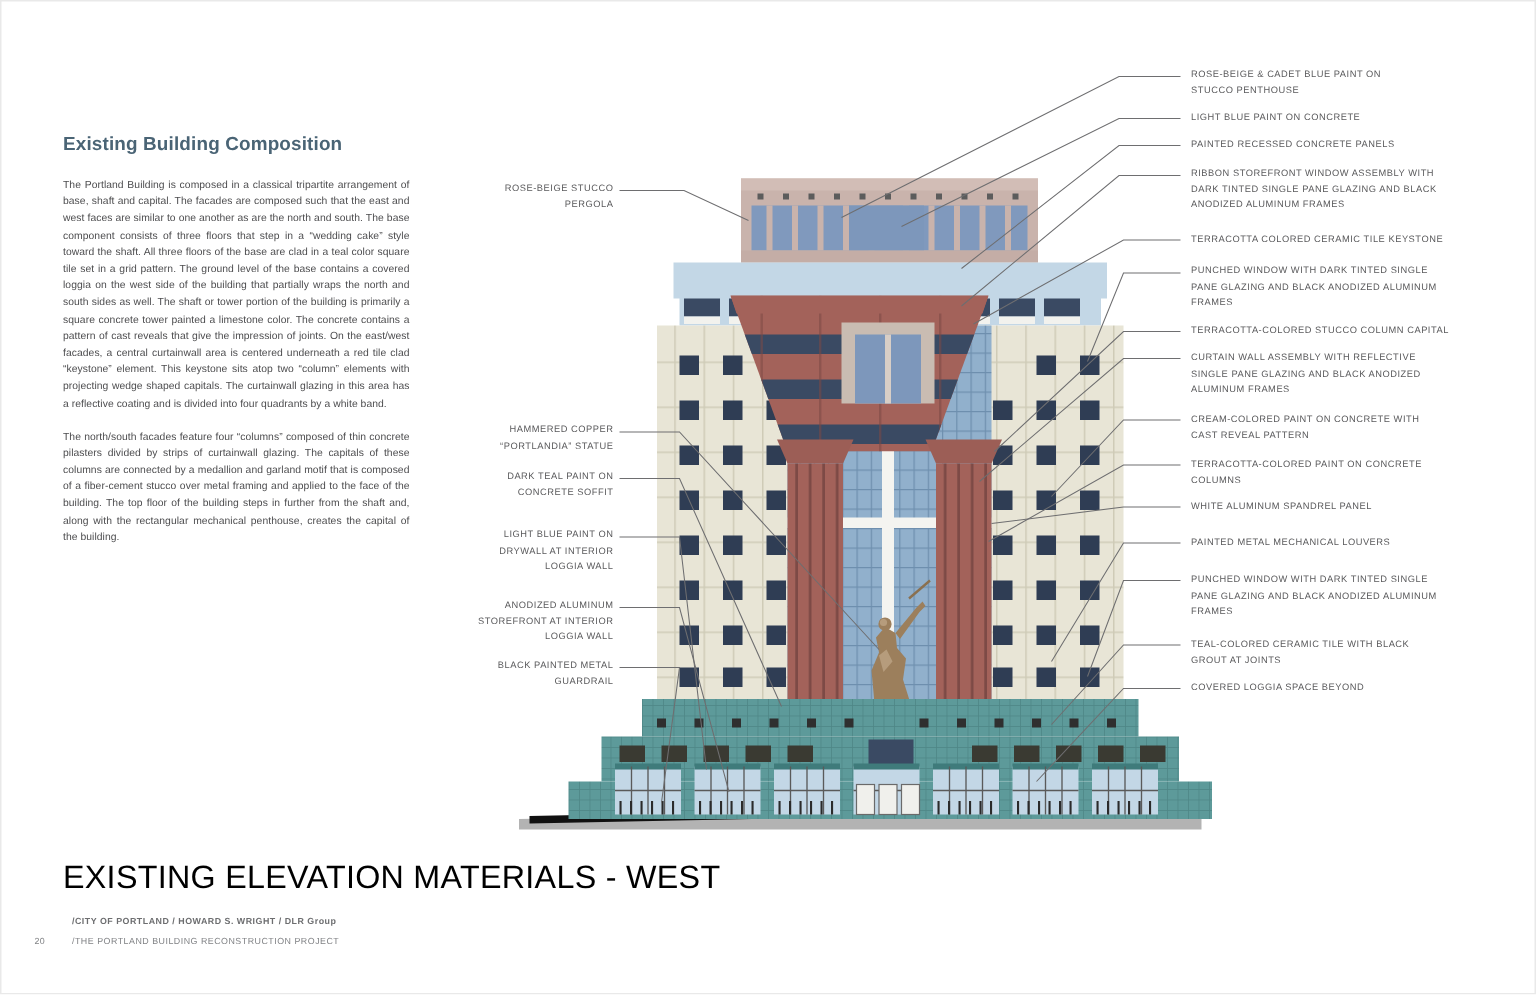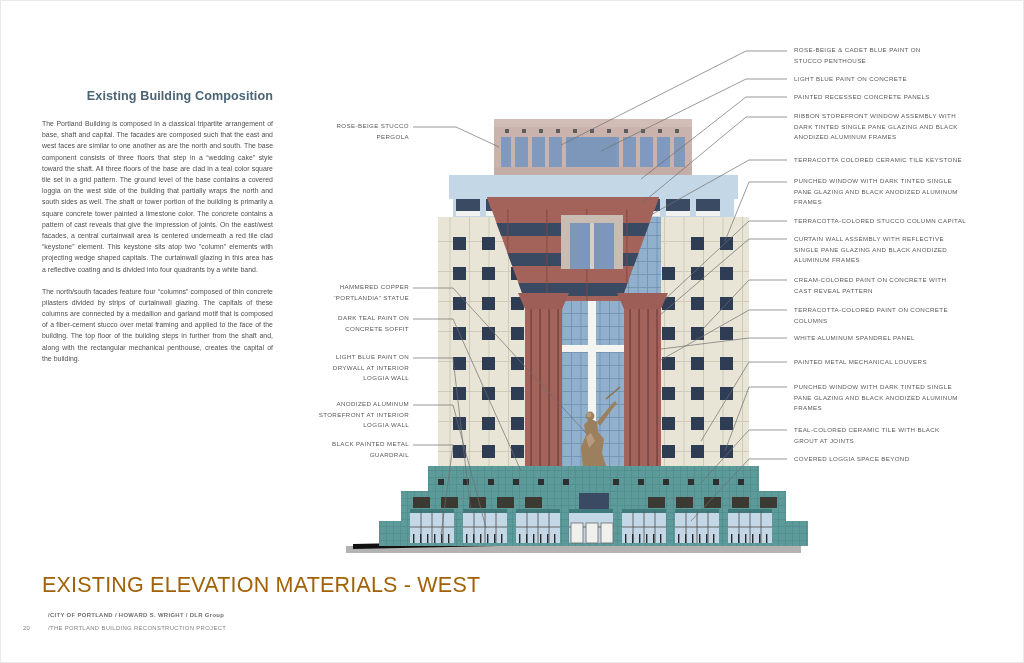--- a/index.html
+++ b/index.html
@@ -3,37 +3,37 @@
 <meta charset="utf-8">
 <style>
   html,body{margin:0;padding:0;background:#ffffff;}
   body{width:1024px;height:663px;position:relative;overflow:hidden;
        font-family:"Liberation Sans", sans-serif;color:#58595b;}
   .page{position:absolute;inset:0;background:#fff;border:1px solid #e9e9e9;box-sizing:border-box;}
 
   
   .lcol{position:absolute;left:41px;top:88px;width:231px;}
   .lcol h2{margin:0 0 14px 0;font-size:12.6px;font-weight:bold;color:#4a6475;
-           letter-spacing:.1px;line-height:1.2;text-align:right;}
+           letter-spacing:.1px;line-height:1.2;}
   .lcol p{margin:0 0 11px 0;font-size:6.9px;line-height:1.62;text-align:justify;
           color:#4d4d4f;letter-spacing:.04px;}
 
   
   .lbl{position:absolute;font-size:6.2px;line-height:1.72;letter-spacing:.36px;
        color:#5a5a5c;text-transform:uppercase;}
   .lbl.l{text-align:right;}
   .lbl.r{text-align:left;}
 
   
   svg.layer{position:absolute;left:0;top:0;width:1024px;height:663px;overflow:visible;}
   svg.layer.lines{pointer-events:none;}
 
   
   .titleblock{position:absolute;left:41px;top:572px;}
-  .titleblock .big{font-size:21.5px;color:#a16207;letter-spacing:.2px;
+  .titleblock .big{font-size:21.5px;color:#000000;letter-spacing:.2px;
                    font-weight:normal;white-space:nowrap;}
   .credit1{position:absolute;left:47px;top:611px;font-size:5.9px;font-weight:bold;
            color:#6d6e70;letter-spacing:.34px;white-space:nowrap;}
   .credit2{position:absolute;left:47px;top:624px;font-size:5.9px;
            color:#808285;letter-spacing:.34px;white-space:nowrap;}
   .pagenum{position:absolute;left:22px;top:624px;font-size:5.9px;color:#808285;
            letter-spacing:.3px;}
 </style>
 </head>
 <body>

